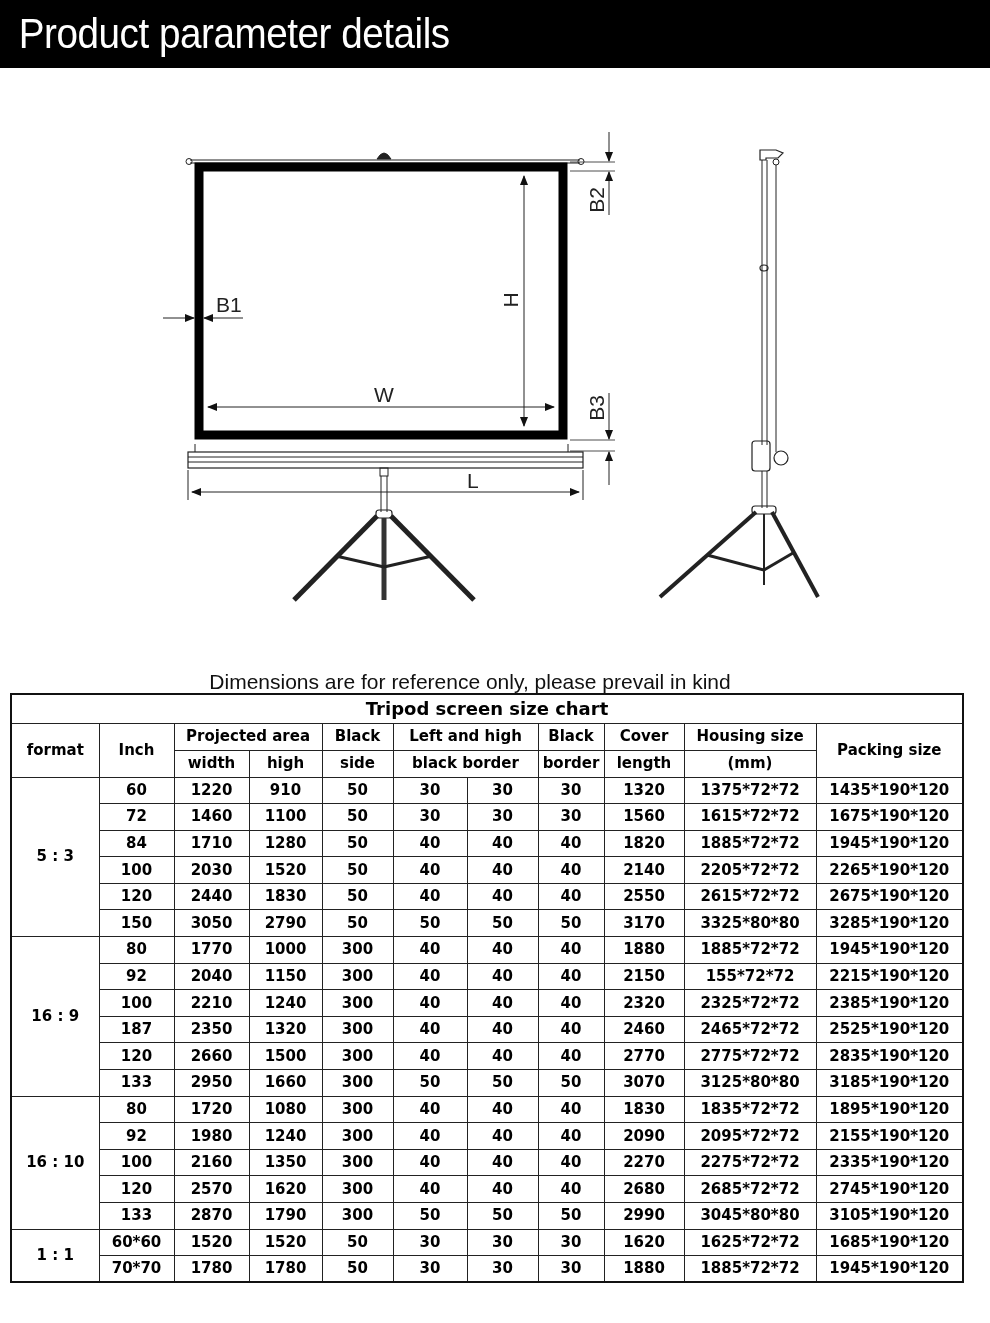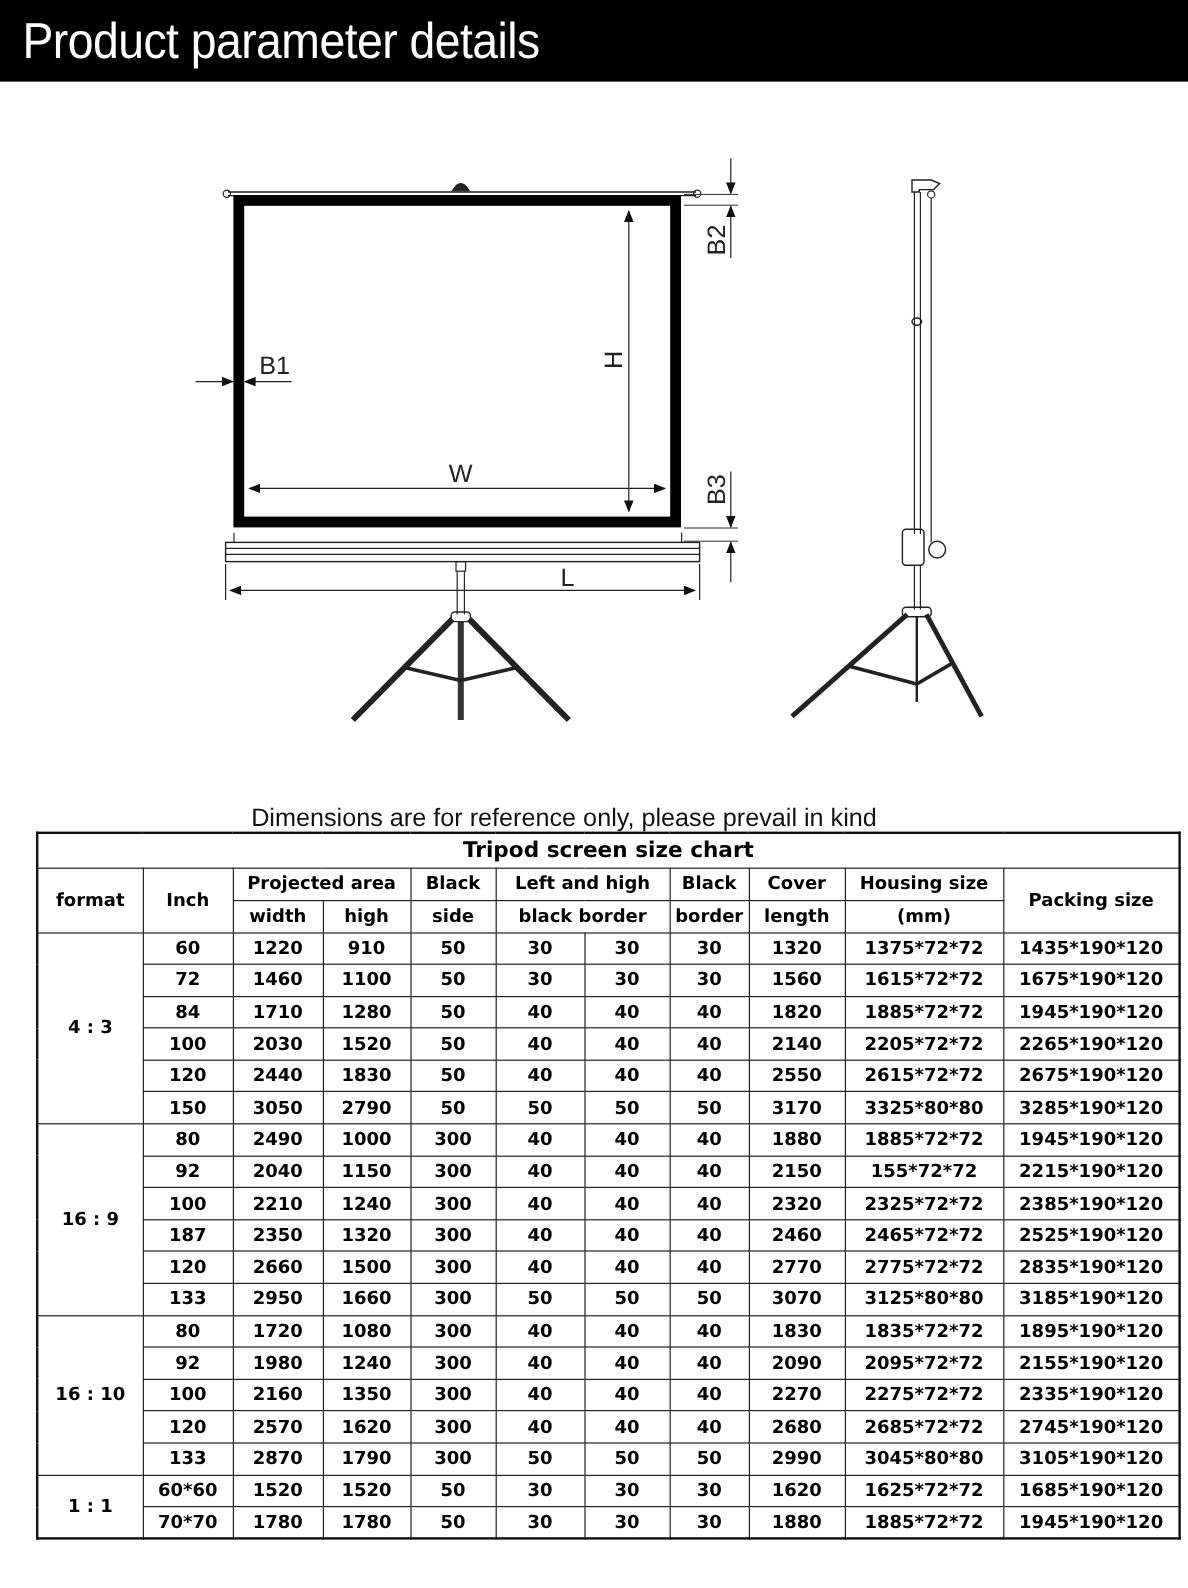--- a/index.html
+++ b/index.html
@@ -17,21 +17,21 @@
   }
 
   .diagram { position: absolute; left: 0; top: 68px; width: 990px; height: 580px; }
 
   .disclaimer {
     position: absolute; left: 0; top: 660px; width: 940px; text-align: center;
     font-family: "Liberation Sans", sans-serif; font-size: 21px; color: #111; margin-top: 10px;
   }
 
   table.chart {
-    position: absolute; left: 30px; top: 693px; width: 952px;
+    position: absolute; left: 10px; top: 693px; width: 952px;
     border-collapse: collapse;
     border: 2px solid #111;
     font-family: "DejaVu Sans", sans-serif; font-weight: bold; font-size: 15px;
     table-layout: fixed;
   }
   table.chart td, table.chart th {
     border: 1.5px solid #222; text-align: center; vertical-align: middle;
     padding: 0; height: 26.6px; line-height: 1;
   }
   table.chart th.title { font-size: 18px; height: 29px; font-weight: bold; }
@@ -160,21 +160,21 @@
       <th class="h">high</th>
       <th class="h">side</th>
       <th class="h" colspan="2">black border</th>
       <th class="h">border</th>
       <th class="h">length</th>
       <th class="h">(mm)</th>
     </tr>
   </thead>
   <tbody id="table-body">
       <tr>
-        <td class="fmt" rowspan="6">4 : 3</td>
+        <td class="fmt" rowspan="6">5 : 3</td>
         <td>60</td>
         <td>1220</td>
         <td>910</td>
         <td>50</td>
         <td>30</td>
         <td>30</td>
         <td>30</td>
         <td>1320</td>
         <td>1375*72*72</td>
         <td>1435*190*120</td>
@@ -235,21 +235,21 @@
         <td>50</td>
         <td>50</td>
         <td>50</td>
         <td>3170</td>
         <td>3325*80*80</td>
         <td>3285*190*120</td>
       </tr>
       <tr>
         <td class="fmt" rowspan="6">16 : 9</td>
         <td>80</td>
-        <td>2490</td>
+        <td>1770</td>
         <td>1000</td>
         <td>300</td>
         <td>40</td>
         <td>40</td>
         <td>40</td>
         <td>1880</td>
         <td>1885*72*72</td>
         <td>1945*190*120</td>
       </tr>
       <tr>

